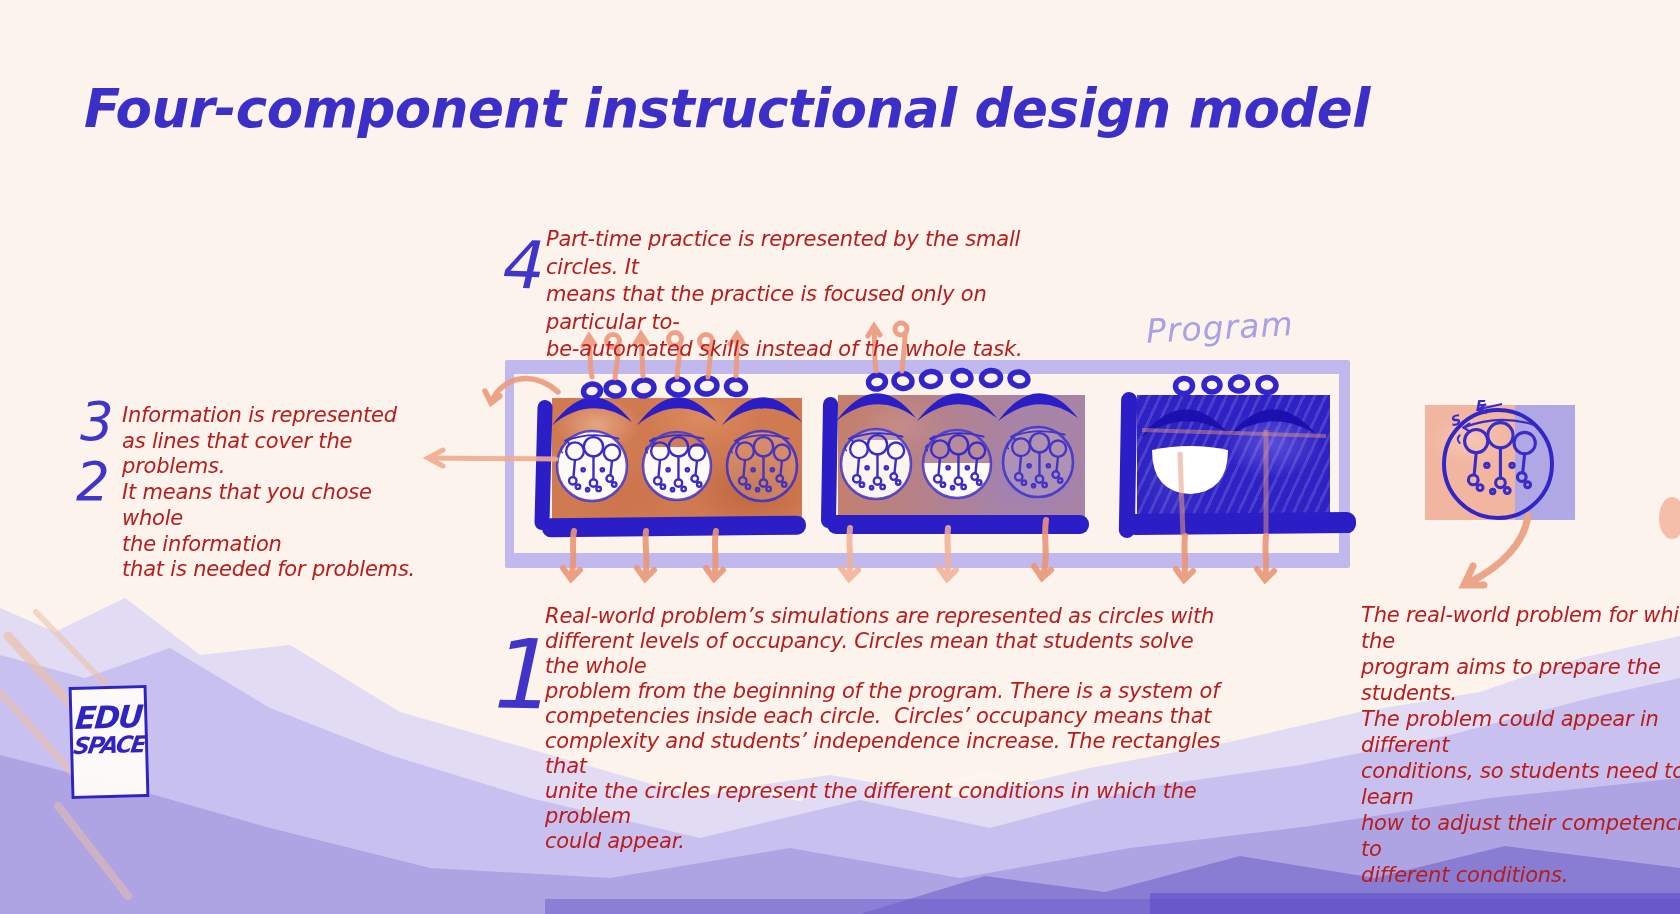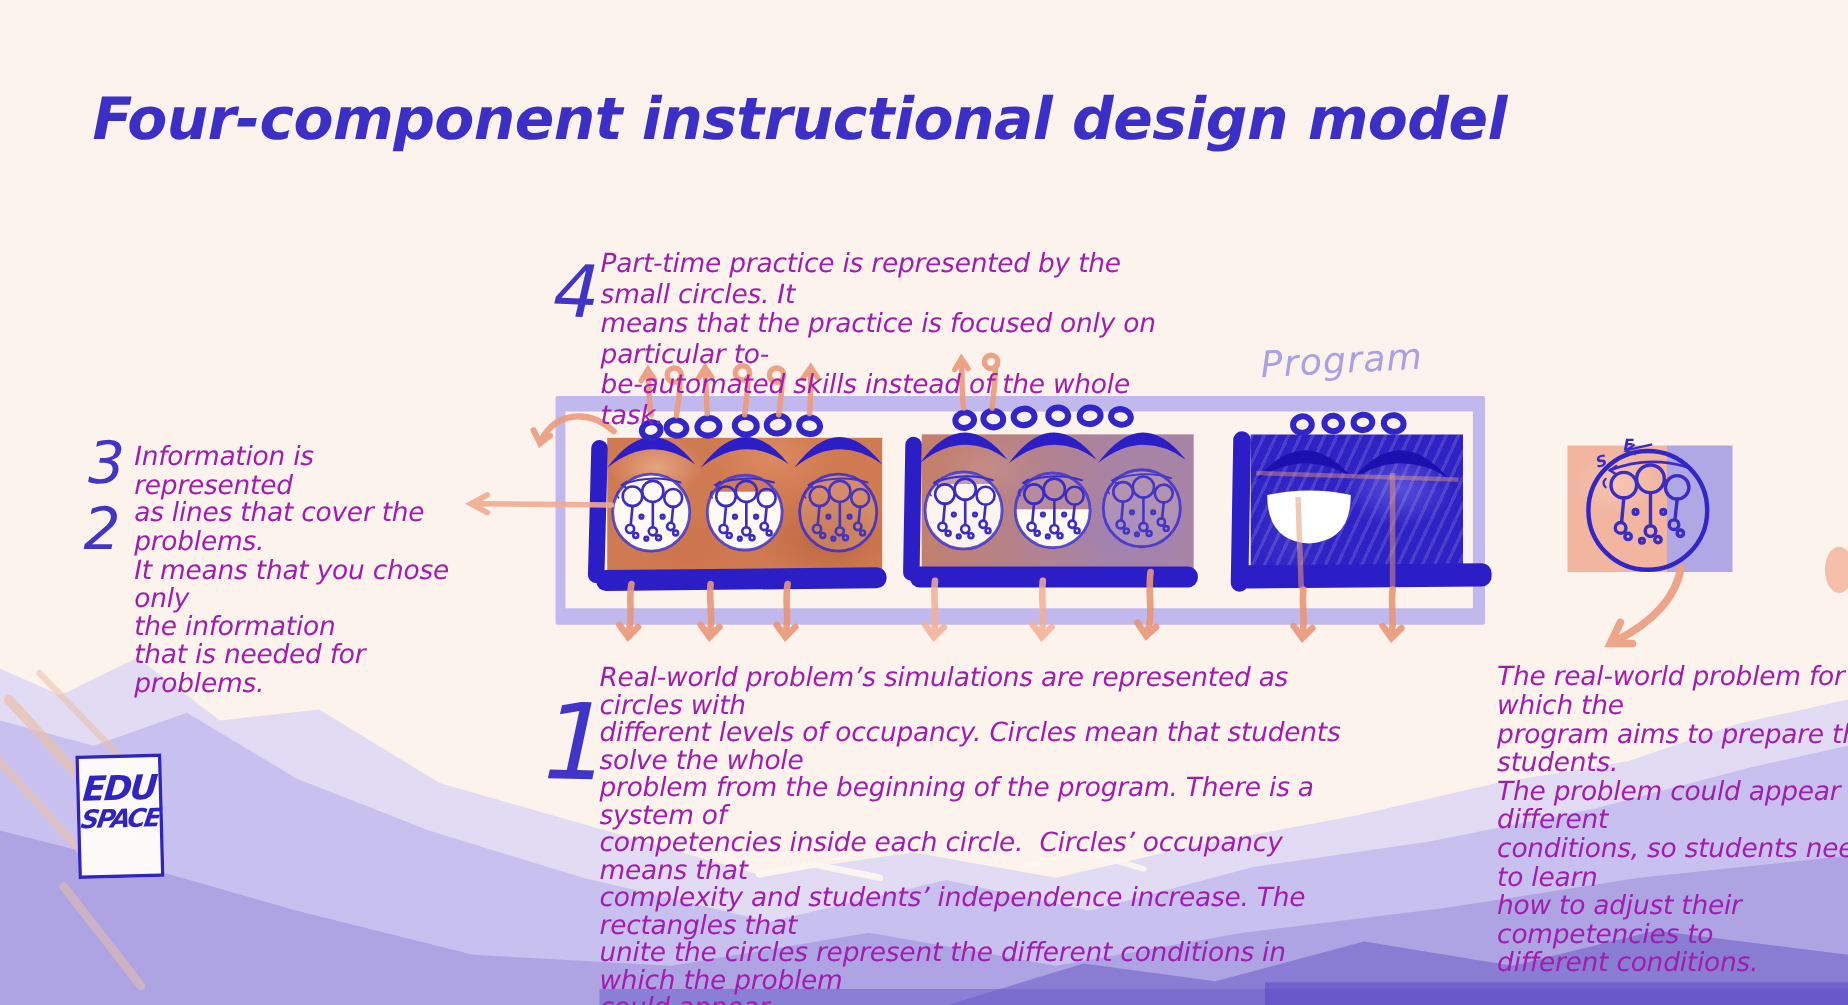--- a/index.html
+++ b/index.html
@@ -11,22 +11,22 @@
   }
   svg.art{position:absolute; left:0; top:0; pointer-events:none;}
 
   
   .title{
     position:absolute; left:84px; top:78px;
     font-size:53px; font-weight:bold; font-style:italic;
     color:#3b2fc7; letter-spacing:-0.5px; white-space:nowrap; z-index:6;
   }
   .note-text{
-    position:absolute; font-style:italic; color:#a21caf;
-    font-size:24px; white-space:pre-wrap; letter-spacing:-0.2px; z-index:6;
+    position:absolute; font-style:italic; color:#b91c1c;
+    font-size:21px; white-space:pre-wrap; letter-spacing:-0.2px; z-index:6;
   }
   .numeral{
     position:absolute; font-style:italic; color:#4134c8; z-index:6; line-height:0.9;
   }
   .num-four{left:503px; top:236px; font-size:66px; transform:rotate(2deg);}
   .num-three{left:80px; top:398px; font-size:53px;}
   .num-two{left:76px; top:458px; font-size:53px;}
   .num-one{left:494px; top:632px; font-size:96px; transform:rotate(1deg);}
   .txt-four{left:546px; top:226px; line-height:27.5px; width:520px;}
   .txt-three-two{left:122px; top:403px; line-height:25.7px; width:300px;}
@@ -308,21 +308,21 @@
 
   <div class="numeral num-four">4</div>
   <div class="note-text txt-four">Part-time practice is represented by the small circles. It
 means that the practice is focused only on particular to-
 be-automated skills instead of the whole task.</div>
 
   <div class="numeral num-three">3</div>
   <div class="numeral num-two">2</div>
   <div class="note-text txt-three-two">Information is represented
 as lines that cover the problems.
-It means that you chose only
+It means that you chose whole
 the information
 that is needed for problems.</div>
 
   <div class="numeral num-one">1</div>
   <div class="note-text txt-one">Real-world problem’s simulations are represented as circles with
 different levels of occupancy. Circles mean that students solve the whole
 problem from the beginning of the program. There is a system of
 competencies inside each circle.  Circles’ occupancy means that
 complexity and students’ independence increase. The rectangles that
 unite the circles represent the different conditions in which the problem

